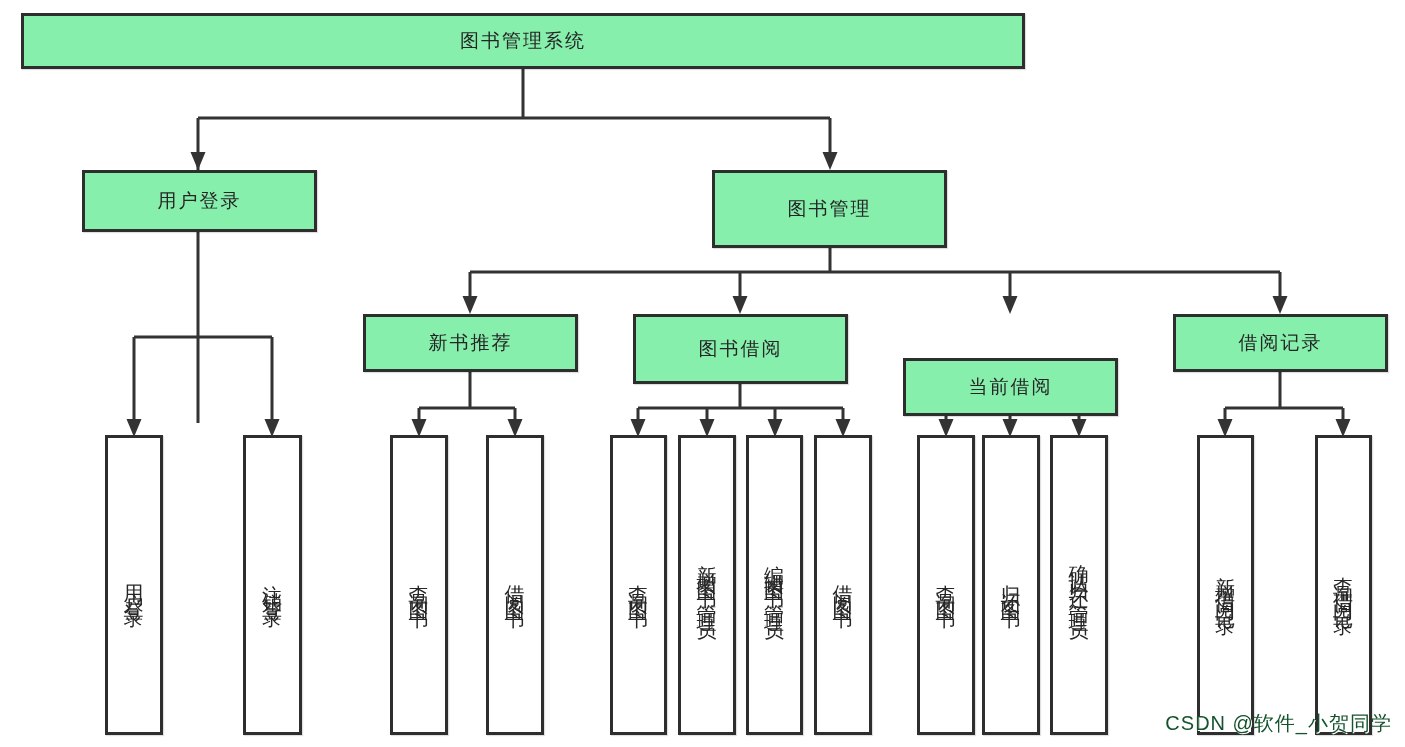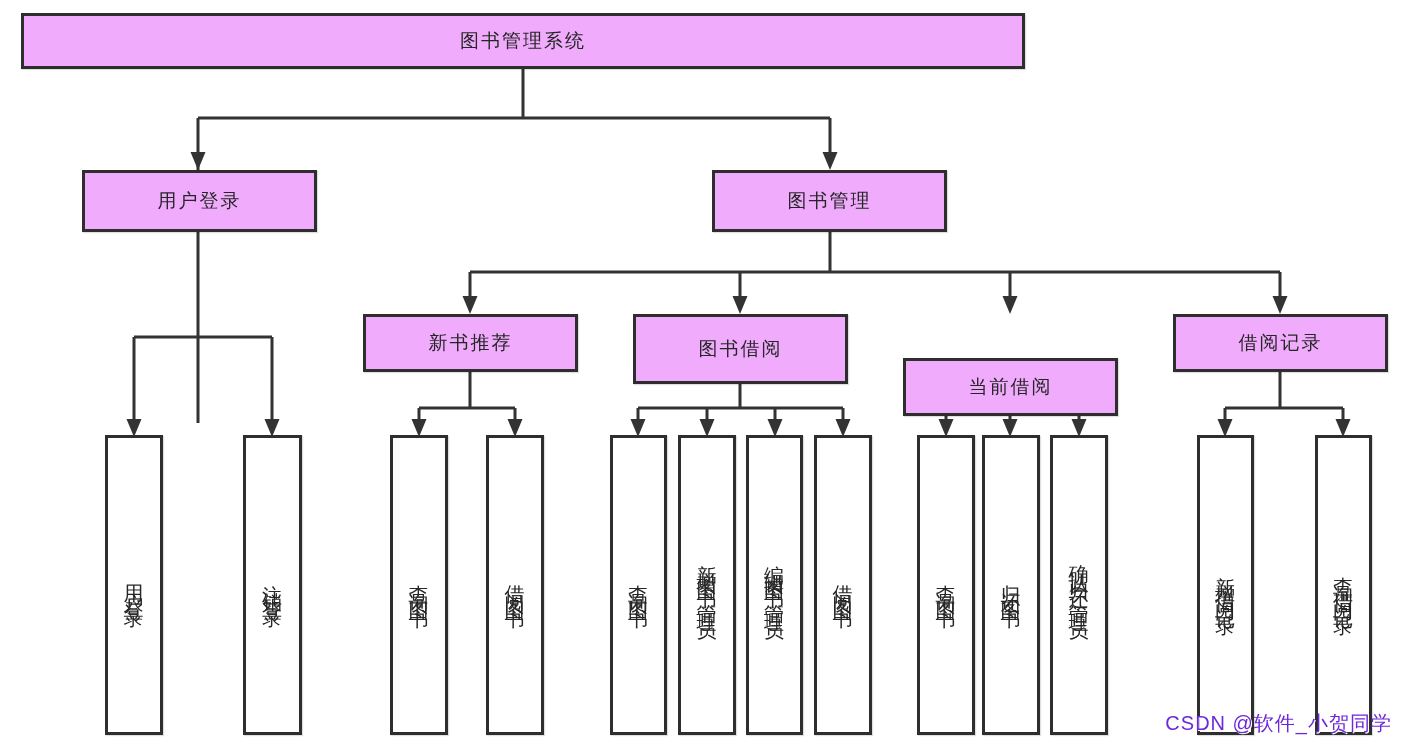--- a/index.html
+++ b/index.html
@@ -10,21 +10,21 @@
     background:#ffffff;
     font-family:"Liberation Sans", sans-serif;
     overflow:hidden;
   }
   svg.connectors {
     position:absolute; left:0; top:0; width:1405px; height:747px;
     pointer-events:none;
   }
   .hnode {
     position:absolute;
-    background:#f0abfc;
+    background:#86efac;
     border:3px solid #2e2e2e;
     display:flex; align-items:center; justify-content:center;
     font-size:19px; color:#262626; letter-spacing:2px;
     box-shadow:1px 1px 1px rgba(0,0,0,0.12);
   }
   .leaf {
     position:absolute;
     top:435px; height:300px;
     background:#ffffff;
     border:3px solid #2e2e2e;
@@ -35,21 +35,21 @@
     writing-mode:vertical-rl;
     font-size:20px; color:#262626;
     letter-spacing:8px;
     line-height:1;
     white-space:nowrap;
   }
   .watermark {
     position:absolute;
     right:13px; bottom:10px;
     font-size:20px;
-    color:#6d28d9;
+    color:#14532d;
     letter-spacing:1px;
     text-shadow:1px 1px 0 #ffffff;
     z-index:5;
     white-space:nowrap;
   }
 </style>
 </head>
 <body>
 
 <div class="canvas">
@@ -82,21 +82,21 @@
       <polygon points="1002.5,419 1017.5,419 1010,437"></polygon>
       <polygon points="1071.5,419 1086.5,419 1079,437"></polygon>
       <polygon points="1217.5,419 1232.5,419 1225,437"></polygon>
       <polygon points="1335.5,419 1350.5,419 1343,437"></polygon>
     </g>
   </svg>
 
   <div class="hnode" style="left:21px; top:13px; width:1004px; height:56px;">图书管理系统</div>
 
   <div class="hnode" style="left:82px; top:170px; width:235px; height:62px;">用户登录</div>
-  <div class="hnode" style="left:712px; top:170px; width:235px; height:62px;">图书管理</div>
+  <div class="hnode" style="left:712px; top:170px; width:235px; height:78px;">图书管理</div>
 
   <div class="hnode" style="left:363px; top:314px; width:215px; height:58px;">新书推荐</div>
   <div class="hnode" style="left:633px; top:314px; width:215px; height:70px;">图书借阅</div>
   <div class="hnode" style="left:903px; top:314px; width:215px; height:58px;margin-top:44px;">当前借阅</div>
   <div class="hnode" style="left:1173px; top:314px; width:215px; height:58px;">借阅记录</div>
 
   <div class="leaf" style="left:105px; width:58px;">
     <span>用户登录</span>
   </div>
   <div class="leaf" style="left:243px; width:59px;">

